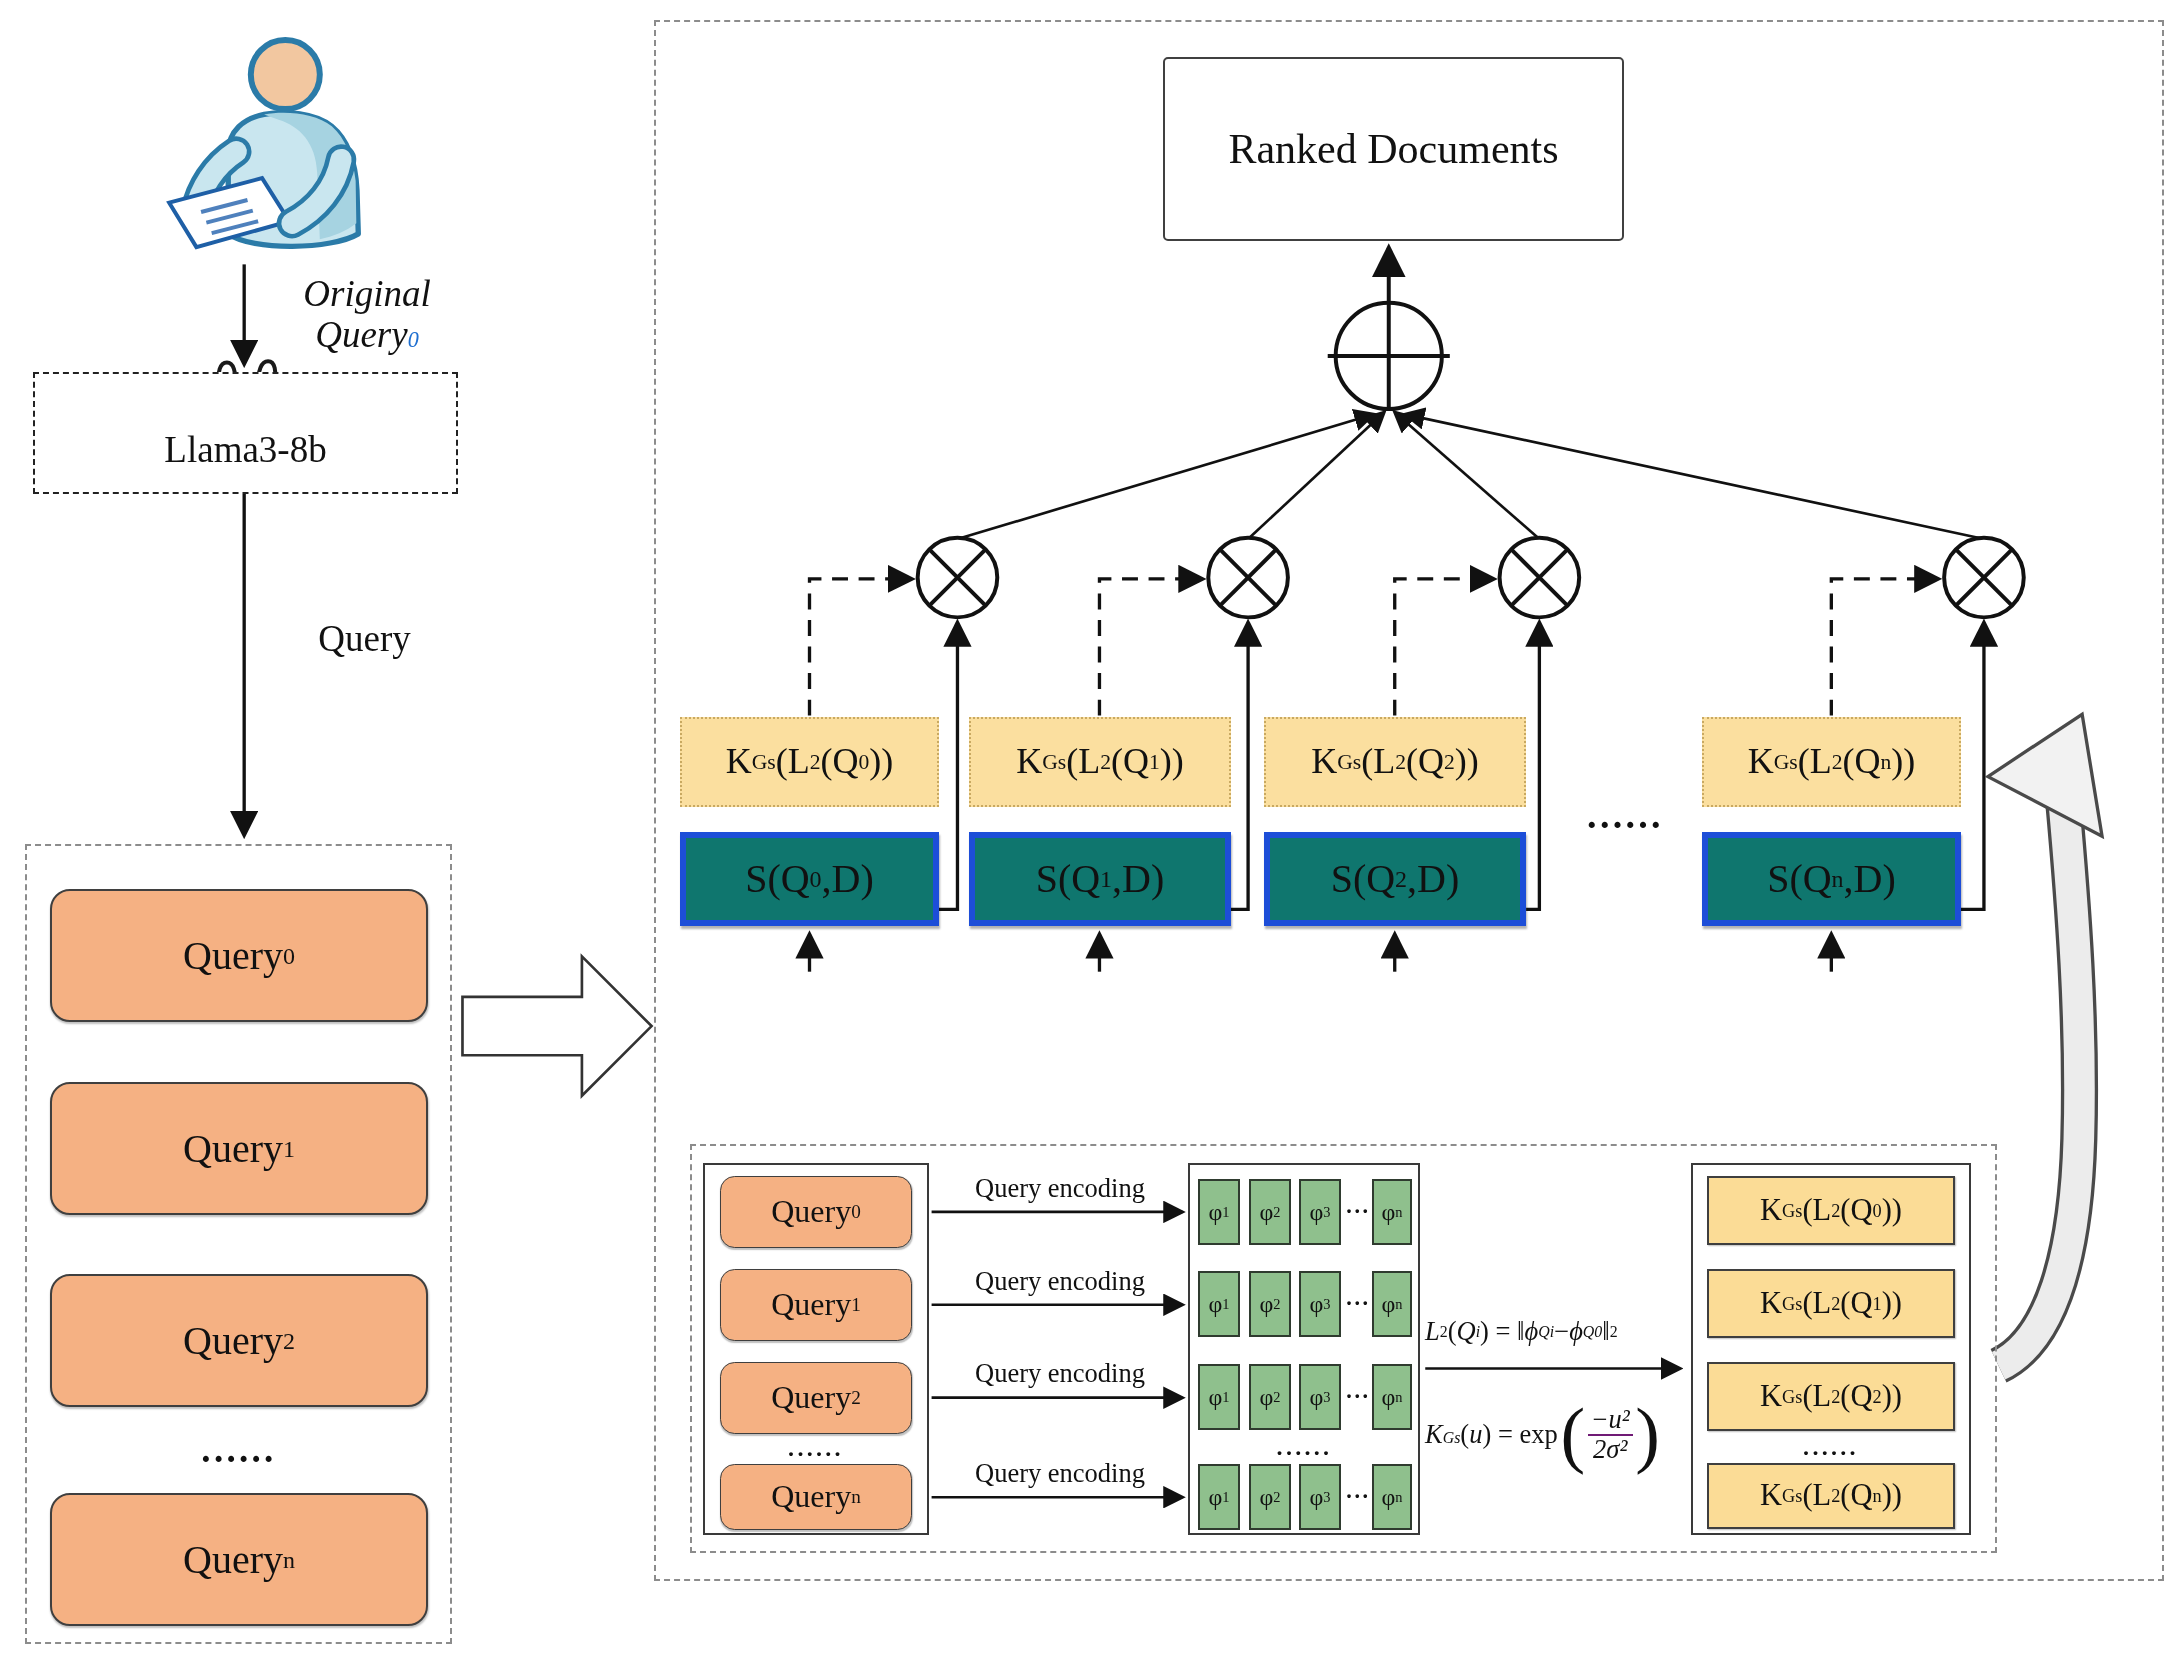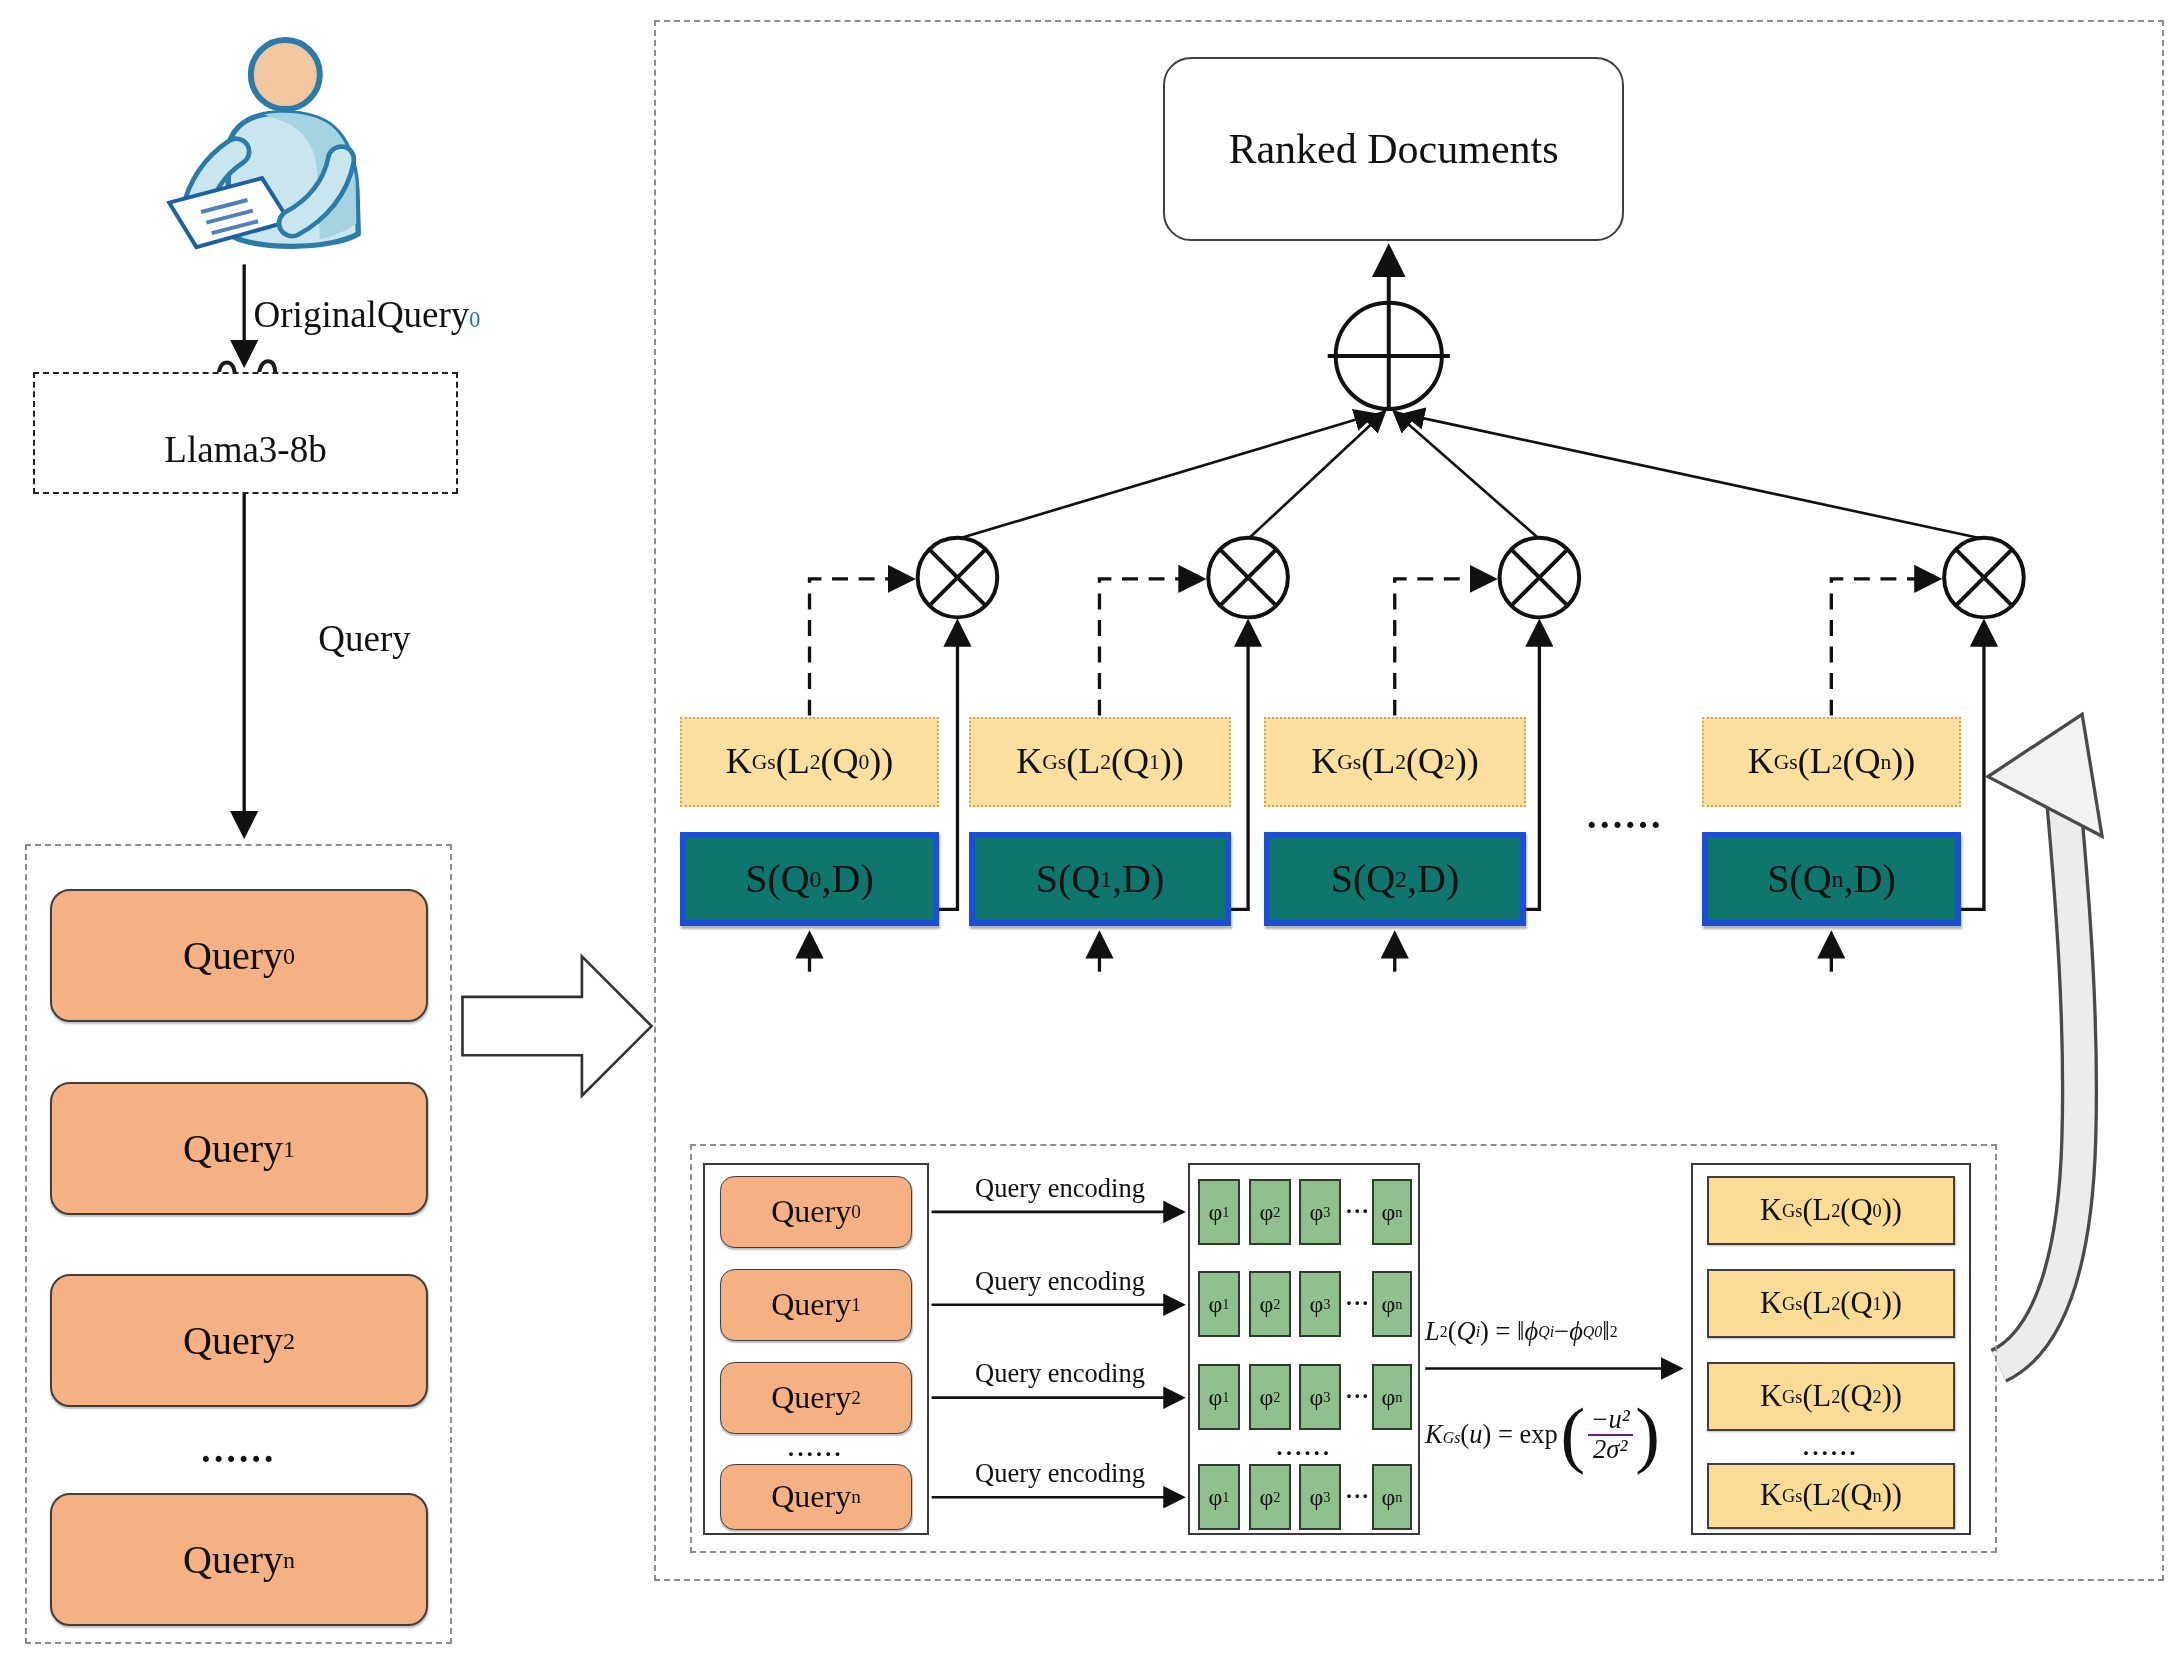--- a/index.html
+++ b/index.html
@@ -1,32 +1,32 @@
 <!DOCTYPE html>
 <html style="font-size:10.6px"><head>
 <meta charset="utf-8">
 <style>
   html,body{margin:0;padding:0;background:#ffffff;}
   #stage{position:relative;width:2183px;height:1672px;background:#fff;overflow:hidden;
          font-family:"Liberation Serif",serif;color:#111;}
   .b{position:absolute;box-sizing:border-box;display:flex;align-items:center;justify-content:center;
      text-align:center;font-family:"Liberation Serif",serif;color:#111;line-height:1.1;}
-  .col{flex-direction:row;}
+  .col{flex-direction:column;font-style:italic;}
   sub{font-size:60%;line-height:0;vertical-align:-22%;}
   .it{font-style:italic;}
   
   .dashedbox{border:2px dashed #8c8c8c;background:transparent;}
   .llamabox{border:2.7px dashed #222;background:#fff;}
   .obox{background:#F5B183;border:2px solid #3f3f3f;border-radius:20px;box-shadow:0.7px 2px 2px rgba(0,0,0,.25);}
   .oboxs{background:#F5B183;border:1.3px solid #3f3f3f;border-radius:14.6px;box-shadow:0.7px 1.3px 1.3px rgba(0,0,0,.25);}
   .ybox-d{background:#FBDF9F;border:2px dotted #C9A961;}
   .ybox-s{background:#FBDC96;border:2px solid #3f3f3f;box-shadow:0.7px 1.3px 1.3px rgba(0,0,0,.25);}
   .bluebox{background:#0f766e;border:6px solid #1d4ed8;box-shadow:1.3px 2.7px 2px rgba(0,0,0,.3);}
   .whitebox{background:#fff;border:2px solid #3a3a3a;}
-  .roundwhite{background:#fff;border:2px solid #404040;border-radius:28px;}
+  .roundwhite{background:#fff;border:2px solid #404040;border-radius:5px;}
   .gcell{background:#8FC08D;border:2px solid #2F3B2F;}
   .bar{background:#FCD691;border:2px solid #9c7b35;border-radius:40px;box-shadow:0 4px 3.3px -1.3px rgba(0,0,0,.35);}
   .dots{font-weight:700;letter-spacing:3.3px;}
   .blue-sub sub{color:#1F6FD0;}
   .frac{display:inline-flex;flex-direction:column;align-items:center;line-height:1.05;font-style:italic;}
   .frac .den{border-top:2px solid #701a75;padding:0 5.3px;}
   .paren{font-size:74px;font-weight:400;font-style:normal;line-height:.75;}
   svg{position:absolute;left:0;top:0;}
 </style>
 </head>

